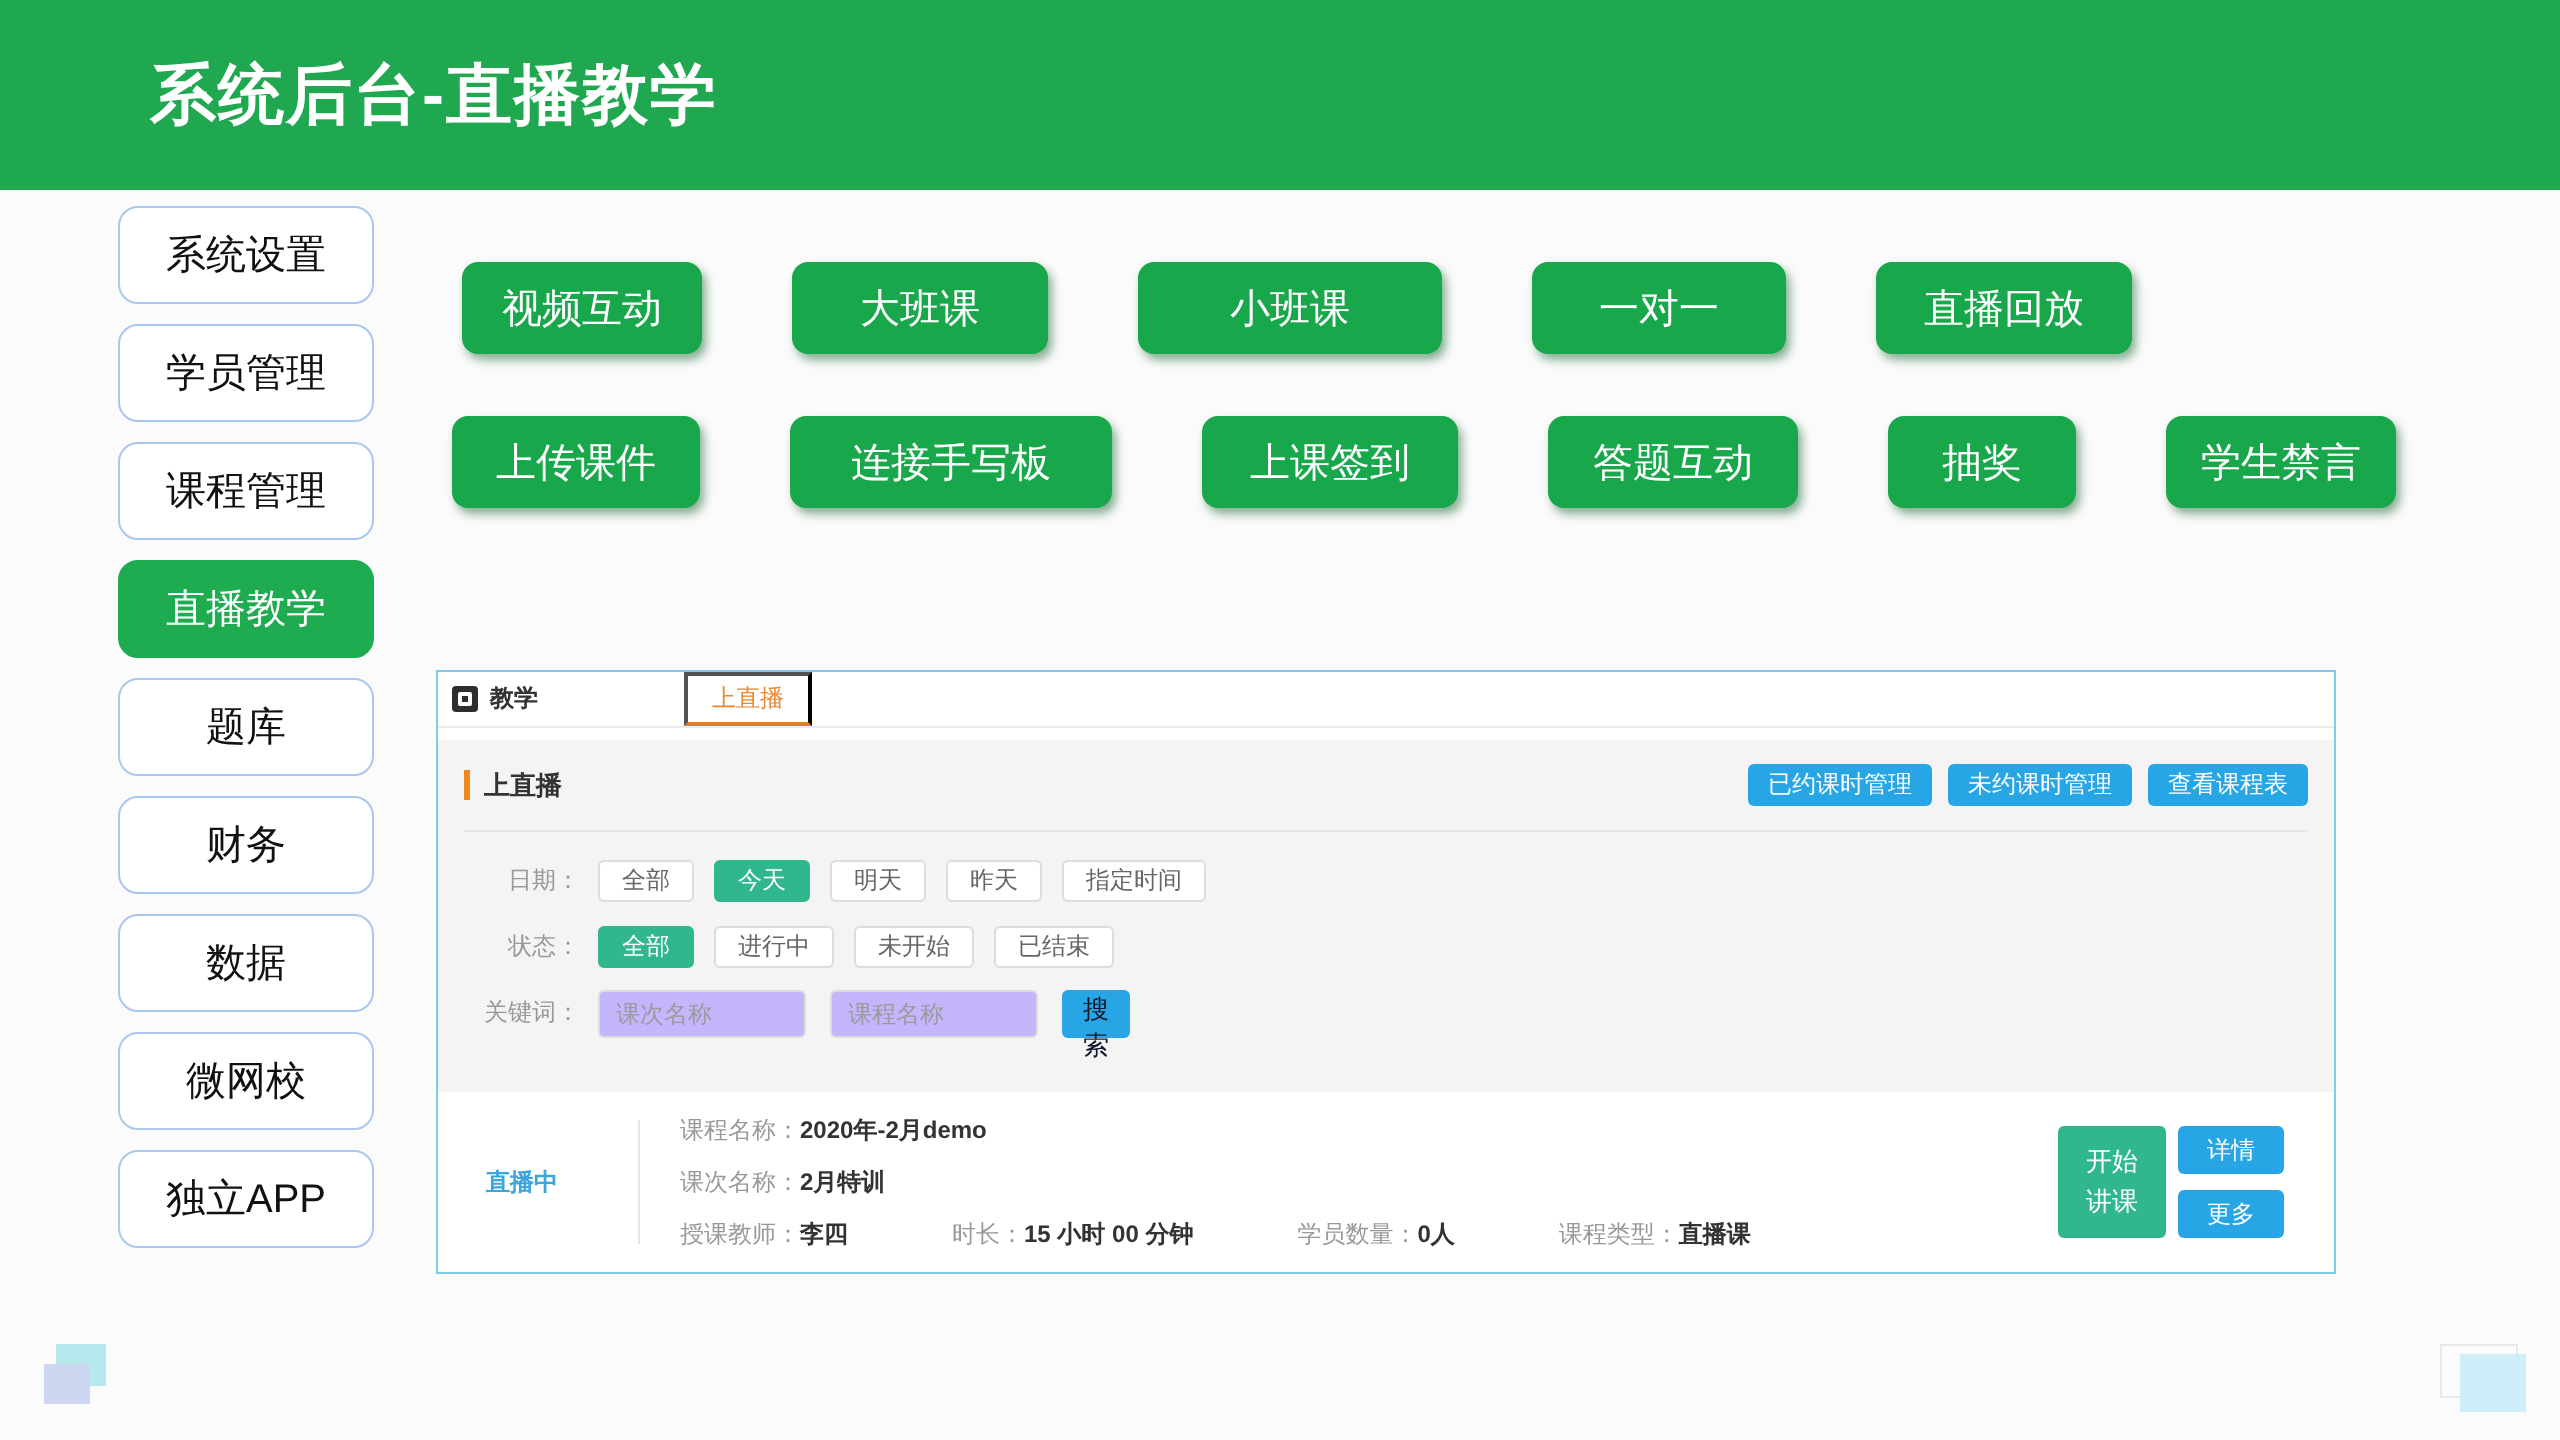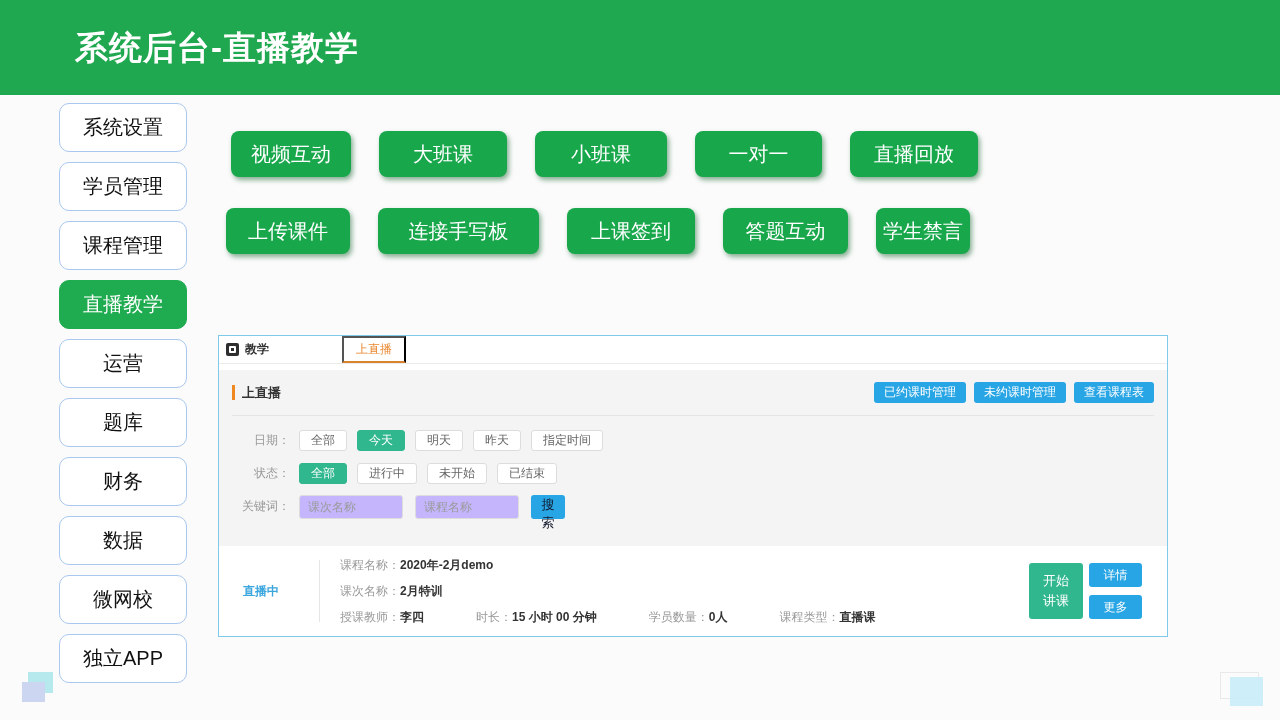--- a/index.html
+++ b/index.html
@@ -16,31 +16,31 @@
   }
   
   .sidebar{position:absolute;left:59px;top:103px;width:128px;display:flex;flex-direction:column;gap:10px;}
   .side-item{
     height:49px;background:#fff;border:1px solid #a9c7ef;border-radius:10px;
     display:flex;align-items:center;justify-content:center;
     font-size:20px;color:#111;box-sizing:border-box;cursor:pointer;white-space:nowrap;
   }
   .side-item.active{background:#1fab4f;border-color:#1fab4f;color:#fff;}
   
-  .feat-row{position:absolute;display:flex;gap:28px;}
+  .feat-row{position:absolute;display:flex;gap:45px;}
   .feat-row.r1{left:231px;top:131px;}
   .feat-row.r2{left:226px;top:208px;}
   .feat-btn{
     height:46px;background:#18a74b;color:#fff;font-size:20px;border:none;border-radius:8px;
     display:flex;align-items:center;justify-content:center;
     box-shadow:2px 3px 5px rgba(18,97,44,.5);cursor:pointer;white-space:nowrap;box-sizing:border-box;
   }
   .feat-row.r1 .feat-btn:nth-child(1){width:120px;}
   .feat-row.r1 .feat-btn:nth-child(2){width:128px;}
-  .feat-row.r1 .feat-btn:nth-child(3){width:132px;}
+  .feat-row.r1 .feat-btn:nth-child(3){width:152px;}
   .feat-row.r1 .feat-btn:nth-child(4){width:127px;}
   .feat-row.r1 .feat-btn:nth-child(5){width:128px;}
   .feat-row.r2 .feat-btn:nth-child(1){width:124px;}
   .feat-row.r2 .feat-btn:nth-child(2){width:161px;}
   .feat-row.r2 .feat-btn:nth-child(3){width:128px;}
   .feat-row.r2 .feat-btn:nth-child(4){width:125px;}
   .feat-row.r2 .feat-btn:nth-child(5){width:94px;}
   .feat-row.r2 .feat-btn:nth-child(6){width:115px;}
   
   .panel{
@@ -118,41 +118,41 @@
 
 <div class="app-header">
   <div class="title">系统后台-直播教学</div>
 </div>
 
 <div class="sidebar">
   <div class="side-item">系统设置</div>
   <div class="side-item">学员管理</div>
   <div class="side-item">课程管理</div>
   <div class="side-item active">直播教学</div>
-  <div class="side-item">运营</div>
   <div class="side-item">题库</div>
   <div class="side-item">财务</div>
   <div class="side-item">数据</div>
   <div class="side-item">微网校</div>
   <div class="side-item">独立APP</div>
 </div>
 
 <div class="feat-row r1">
   <button class="feat-btn">视频互动</button>
   <button class="feat-btn">大班课</button>
   <button class="feat-btn">小班课</button>
   <button class="feat-btn">一对一</button>
   <button class="feat-btn">直播回放</button>
 </div>
 
 <div class="feat-row r2">
   <button class="feat-btn">上传课件</button>
   <button class="feat-btn">连接手写板</button>
   <button class="feat-btn">上课签到</button>
   <button class="feat-btn">答题互动</button>
+  <button class="feat-btn">抽奖</button>
   <button class="feat-btn">学生禁言</button>
 </div>
 
 <div class="panel">
 
   <div class="tabbar">
     <span class="app-icon"></span>
     <span class="app-name">教学</span>
     <button class="tab">上直播</button>
   </div>

